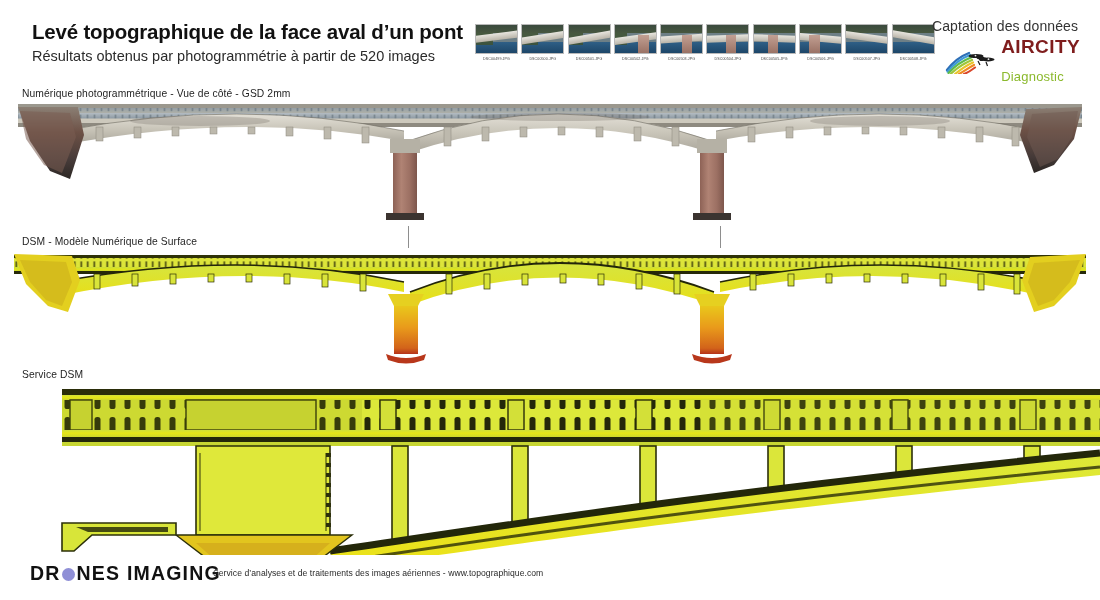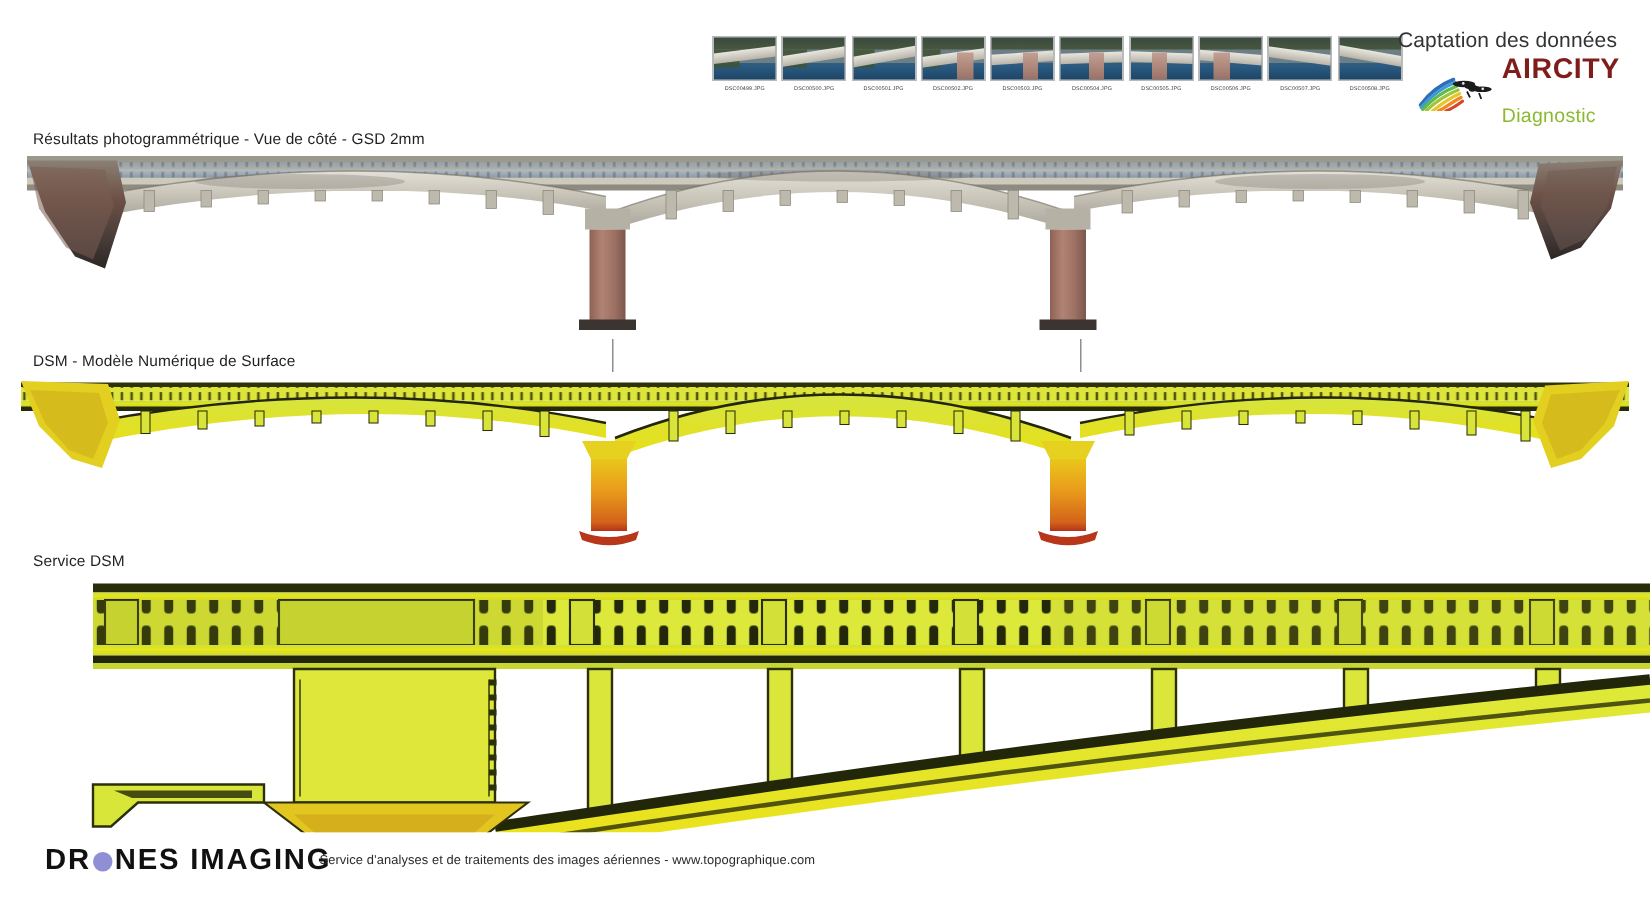--- a/index.html
+++ b/index.html
@@ -52,20 +52,24 @@
 
   svg{display:block;}
 </style>
 </head>
 <body>
 
 <div class="page">
 
   <div class="header">
 
+    <div class="title-block">
+      <div class="doc-title">Levé topographique de la face aval d’un pont</div>
+      <div class="doc-sub">Résultats obtenus par photogrammétrie à partir de 520 images</div>
+    </div>
 
     <div class="thumbstrip">
 
       <div class="thumb">
         <div class="thumb-img">
           <div class="t-sky"></div>
             <div class="t-water"></div>
           <div class="t-veg" style="left:-4%;width:46%"></div>
           <div class="t-deck" style="top:30%"></div>
         </div>
@@ -191,21 +195,21 @@
           </svg>
         </div>
         <div class="aircity-words">
           <div class="aircity-name">AIRCITY</div>
           <div class="aircity-tag">Diagnostic</div>
         </div>
       </div>
     </div>
   </div>
 
-  <div class="sec-label" style="left:22px;top:88px;">Résultats photogrammétrique - Vue de côté - GSD 2mm</div>
+  <div class="sec-label" style="left:22px;top:88px;">Numérique photogrammétrique - Vue de côté - GSD 2mm</div>
 
   <div class="panel" style="left:0px;top:101px;width:1100px;height:125px;">
     <svg viewBox="0 0 1100 125" width="1100" height="125" preserveAspectRatio="none">
       <defs>
         <linearGradient id="concrete" x1="0" y1="0" x2="0" y2="1">
           <stop offset="0" stop-color="#e3e0d7"></stop>
             <stop offset="0.5" stop-color="#c8c4b8"></stop>
             <stop offset="1" stop-color="#a9a59a"></stop>
         </linearGradient>
         <linearGradient id="railg" x1="0" y1="0" x2="0" y2="1">

